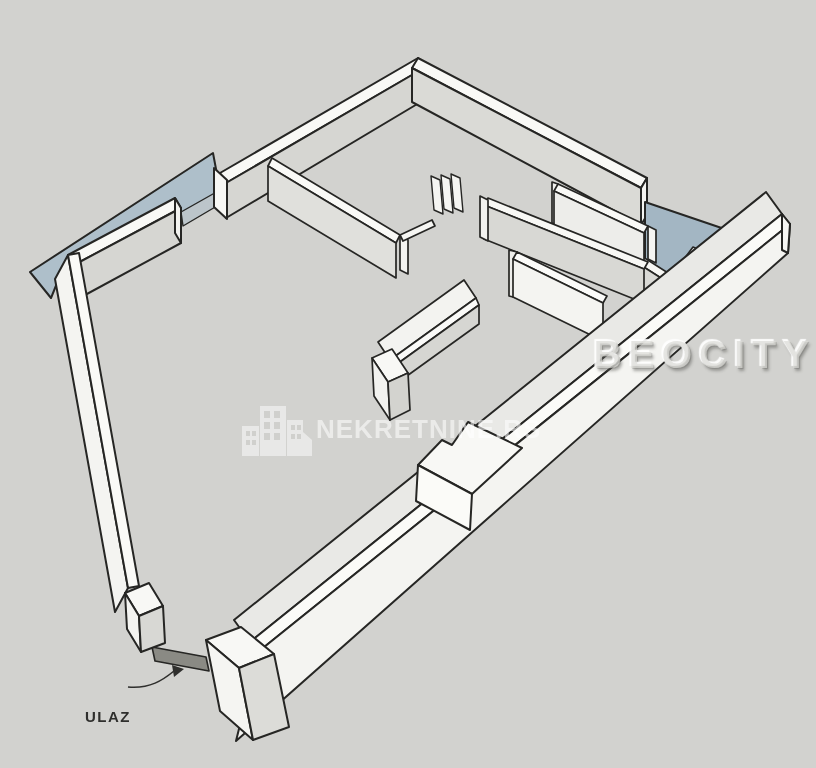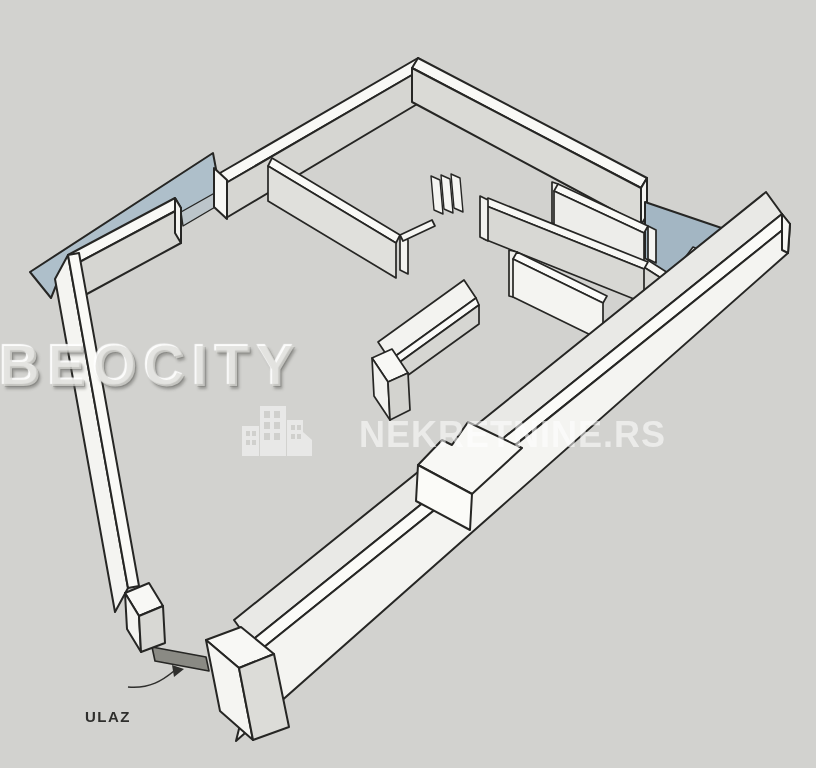--- a/index.html
+++ b/index.html
@@ -4,38 +4,38 @@
 <style>
   html,body{margin:0;padding:0;}
   body{
     width:816px;height:768px;overflow:hidden;
     background:#d2d2cf;
     font-family:"Liberation Sans", sans-serif;
   }
   #stage{position:relative;width:816px;height:768px;background:#d2d2cf;}
   #plan-svg{position:absolute;left:0;top:0;}
   .wm-brand{
-    position:absolute;left:0;right:0;top:333px;text-align:left;
-    font-size:57px;font-weight:700;letter-spacing:7px;
+    position:absolute;left:0;right:0;top:333px;text-align:right;
+    font-size:39px;font-weight:700;letter-spacing:7px;
     color:rgba(219,219,215,0.70);
     text-shadow:-2px -2px 1px rgba(255,255,255,0.92), 2px 3px 3px rgba(92,92,88,0.48), 1px 1px 0 rgba(120,120,115,0.30);
     pointer-events:none;white-space:nowrap;
   }
   .wm-sub{
     position:absolute;left:0;right:0;top:397px;text-align:center;
     font-size:21px;font-weight:700;letter-spacing:4px;
     color:rgba(219,219,215,0.75);
     text-shadow:-1px -2px 1px rgba(255,255,255,0.92), 1px 2px 2px rgba(92,92,88,0.5);
     pointer-events:none;white-space:nowrap;
   }
   .wm-site{
     position:absolute;left:316px;top:414px;
-    font-size:36px;font-weight:700;letter-spacing:1px;
+    font-size:26px;font-weight:700;letter-spacing:1px;
     color:rgba(255,255,255,0.55);
-    pointer-events:none;white-space:nowrap;margin-left:43px;
+    pointer-events:none;white-space:nowrap;
   }
   .wm-logo{position:absolute;left:240px;top:402px;opacity:.5;pointer-events:none;}
   .ulaz-label{
     position:absolute;left:85px;top:675px;
     font-size:15px;font-weight:600;letter-spacing:1.5px;
     color:#2f2f2d;
     margin-top:33px;
   }
 </style>
 </head>

